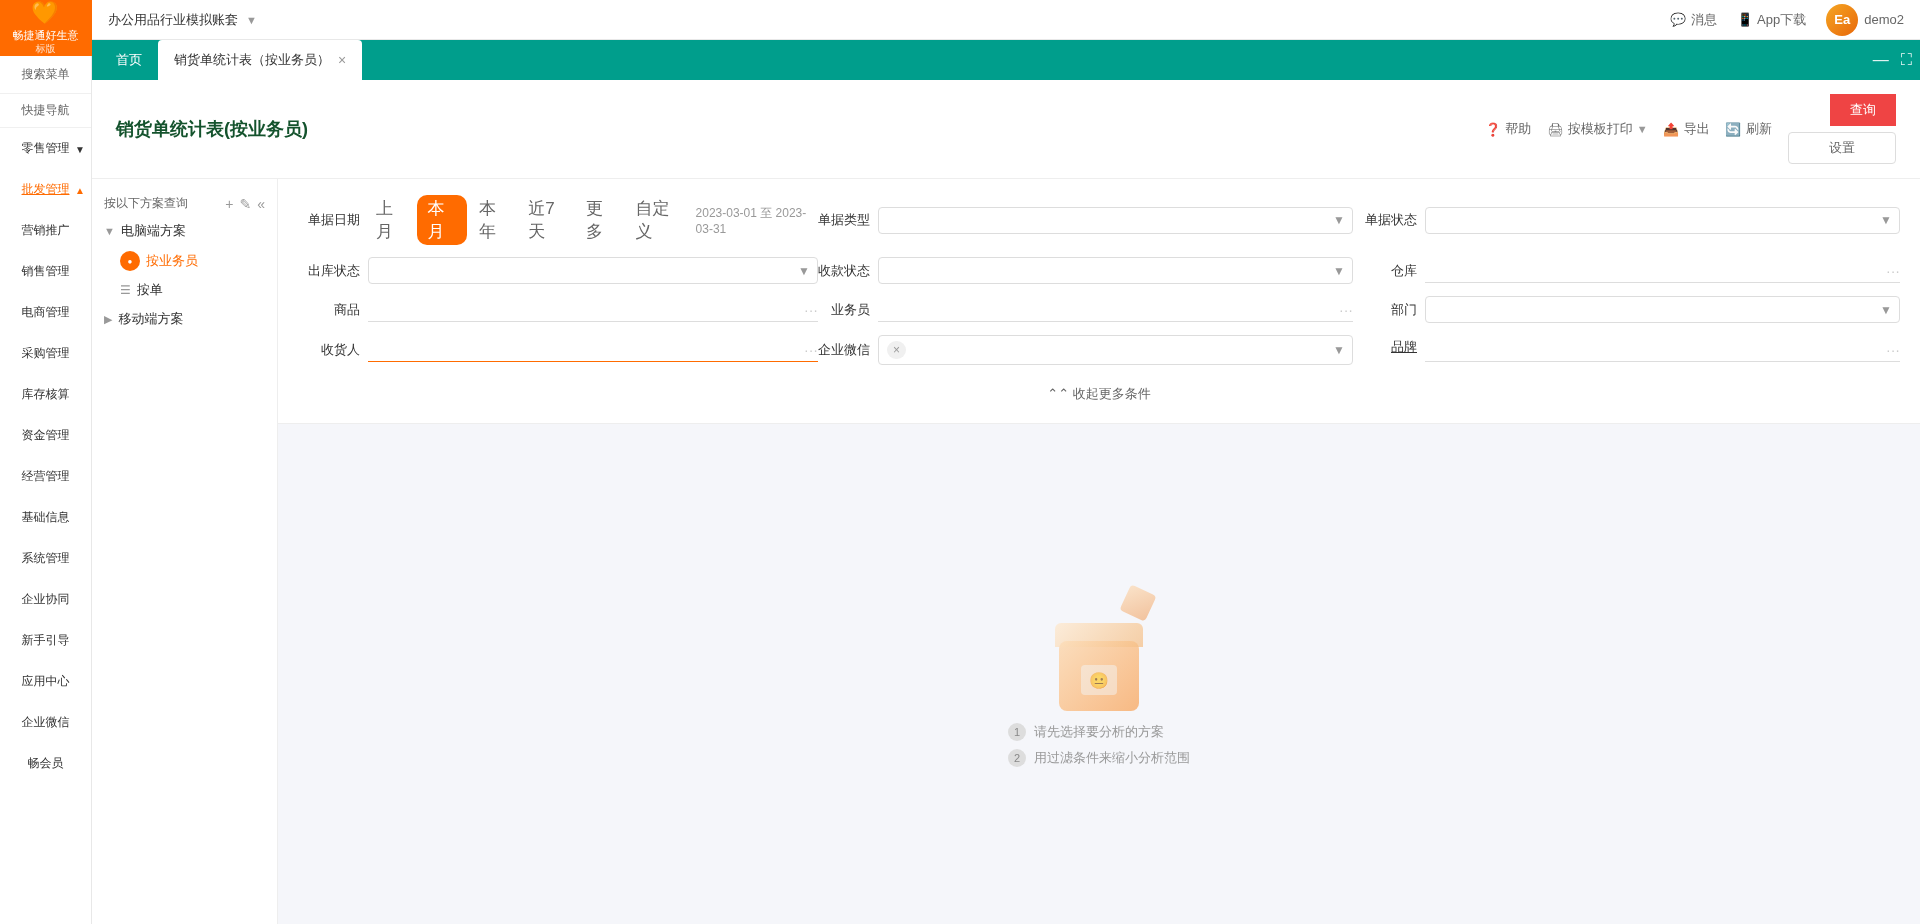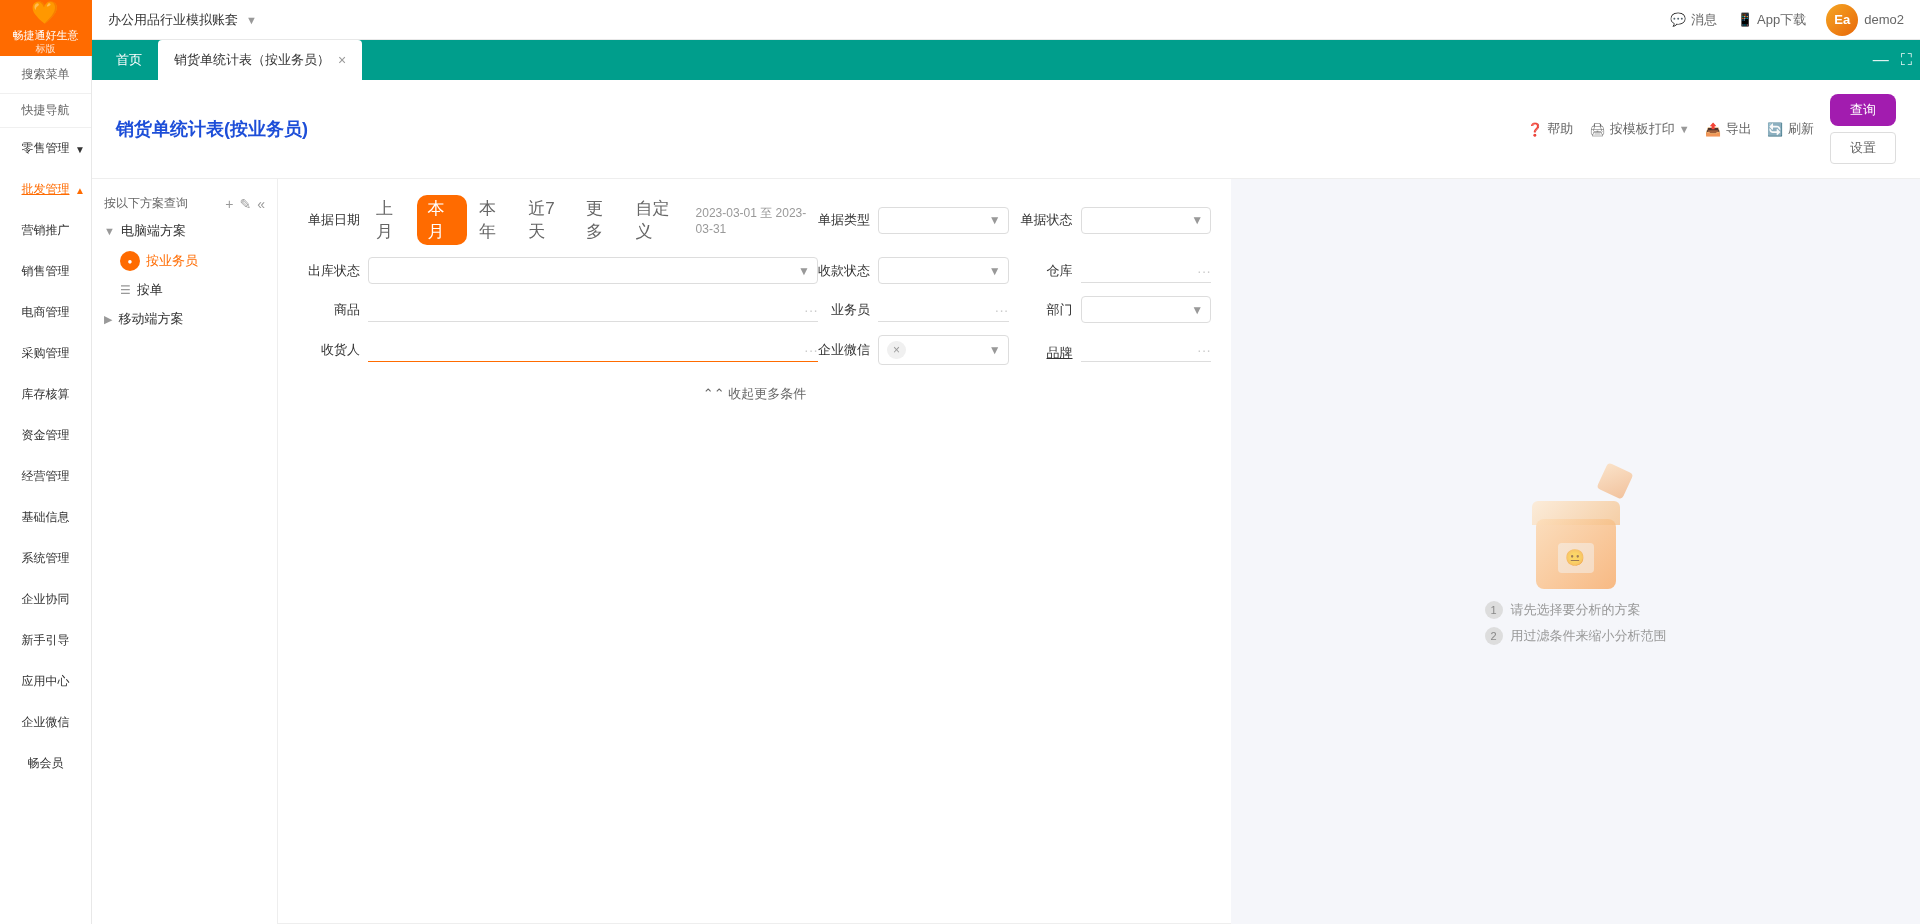--- a/index.html
+++ b/index.html
@@ -164,46 +164,47 @@
       background: #fff;
       padding: 14px 24px 0;
       display: flex;
       align-items: center;
       justify-content: space-between;
       border-bottom: 1px solid #eee;
     }
     .page-title {
       font-size: 18px;
       font-weight: 600;
-      color: #1d4ed8;
+      color: #14532d;
       padding-bottom: 14px;
     }
     .page-header-actions {
       display: flex;
       align-items: center;
       gap: 16px;
       padding-bottom: 14px;
     }
     .page-header-action {
       display: flex;
       align-items: center;
       gap: 4px;
       color: #666;
       font-size: 13px;
       cursor: pointer;
     }
     .btn-query {
-      background: #a21caf;
+      background: #ef4444;
       color: #fff;
       border: none;
-      border-radius: 8px;
+      border-radius: 0;
       padding: 6px 20px;
       font-size: 13px;
       cursor: pointer;
       height: 32px;
+      margin-left: 42px;
     }
     .btn-settings {
       background: #fff;
       color: #666;
       border: 1px solid #ddd;
       border-radius: 4px;
       padding: 6px 16px;
       font-size: 13px;
       cursor: pointer;
       height: 32px;
@@ -266,21 +267,21 @@
       align-items: center;
       justify-content: center;
       color: #fff;
       font-size: 9px;
     }
 
     
     .right-panel {
       flex: 1;
       display: flex;
-      flex-direction: row;
+      flex-direction: column;
       overflow: hidden;
     }
 
     
     .filter-section {
       background: #fff;
       padding: 16px 20px;
       border-bottom: 1px solid #eee;
     }
     .filter-row {
@@ -669,21 +670,21 @@
               <span class="field-label">企业微信</span>
               <div class="select-wrapper" style="position:relative;">
                 <div style="display:flex;align-items:center;border:1px solid #ddd;border-radius:4px;padding:3px 28px 3px 8px;min-height:30px;flex:1;flex-wrap:wrap;gap:4px;">
                   <span class="tag-x">
                     <span>×</span>
                   </span>
                 </div>
                 <span class="select-arrow" style="right:8px;">▼</span>
               </div>
             </div>
-            <div style="display:flex;align-items:flex-end;flex:1;margin-left:12px;text-decoration:underline;">
+            <div style="display:flex;align-items:flex-start;flex:1;margin-left:12px;text-decoration:underline;">
               <span class="field-label">品牌</span>
               <div class="field-input-wrap">
                 <input type="text" style="">
                 <span class="field-dots">···</span>
               </div>
             </div>
           </div>
 
           <div class="collapse-bar">
             <span>⌃⌃ </span>

